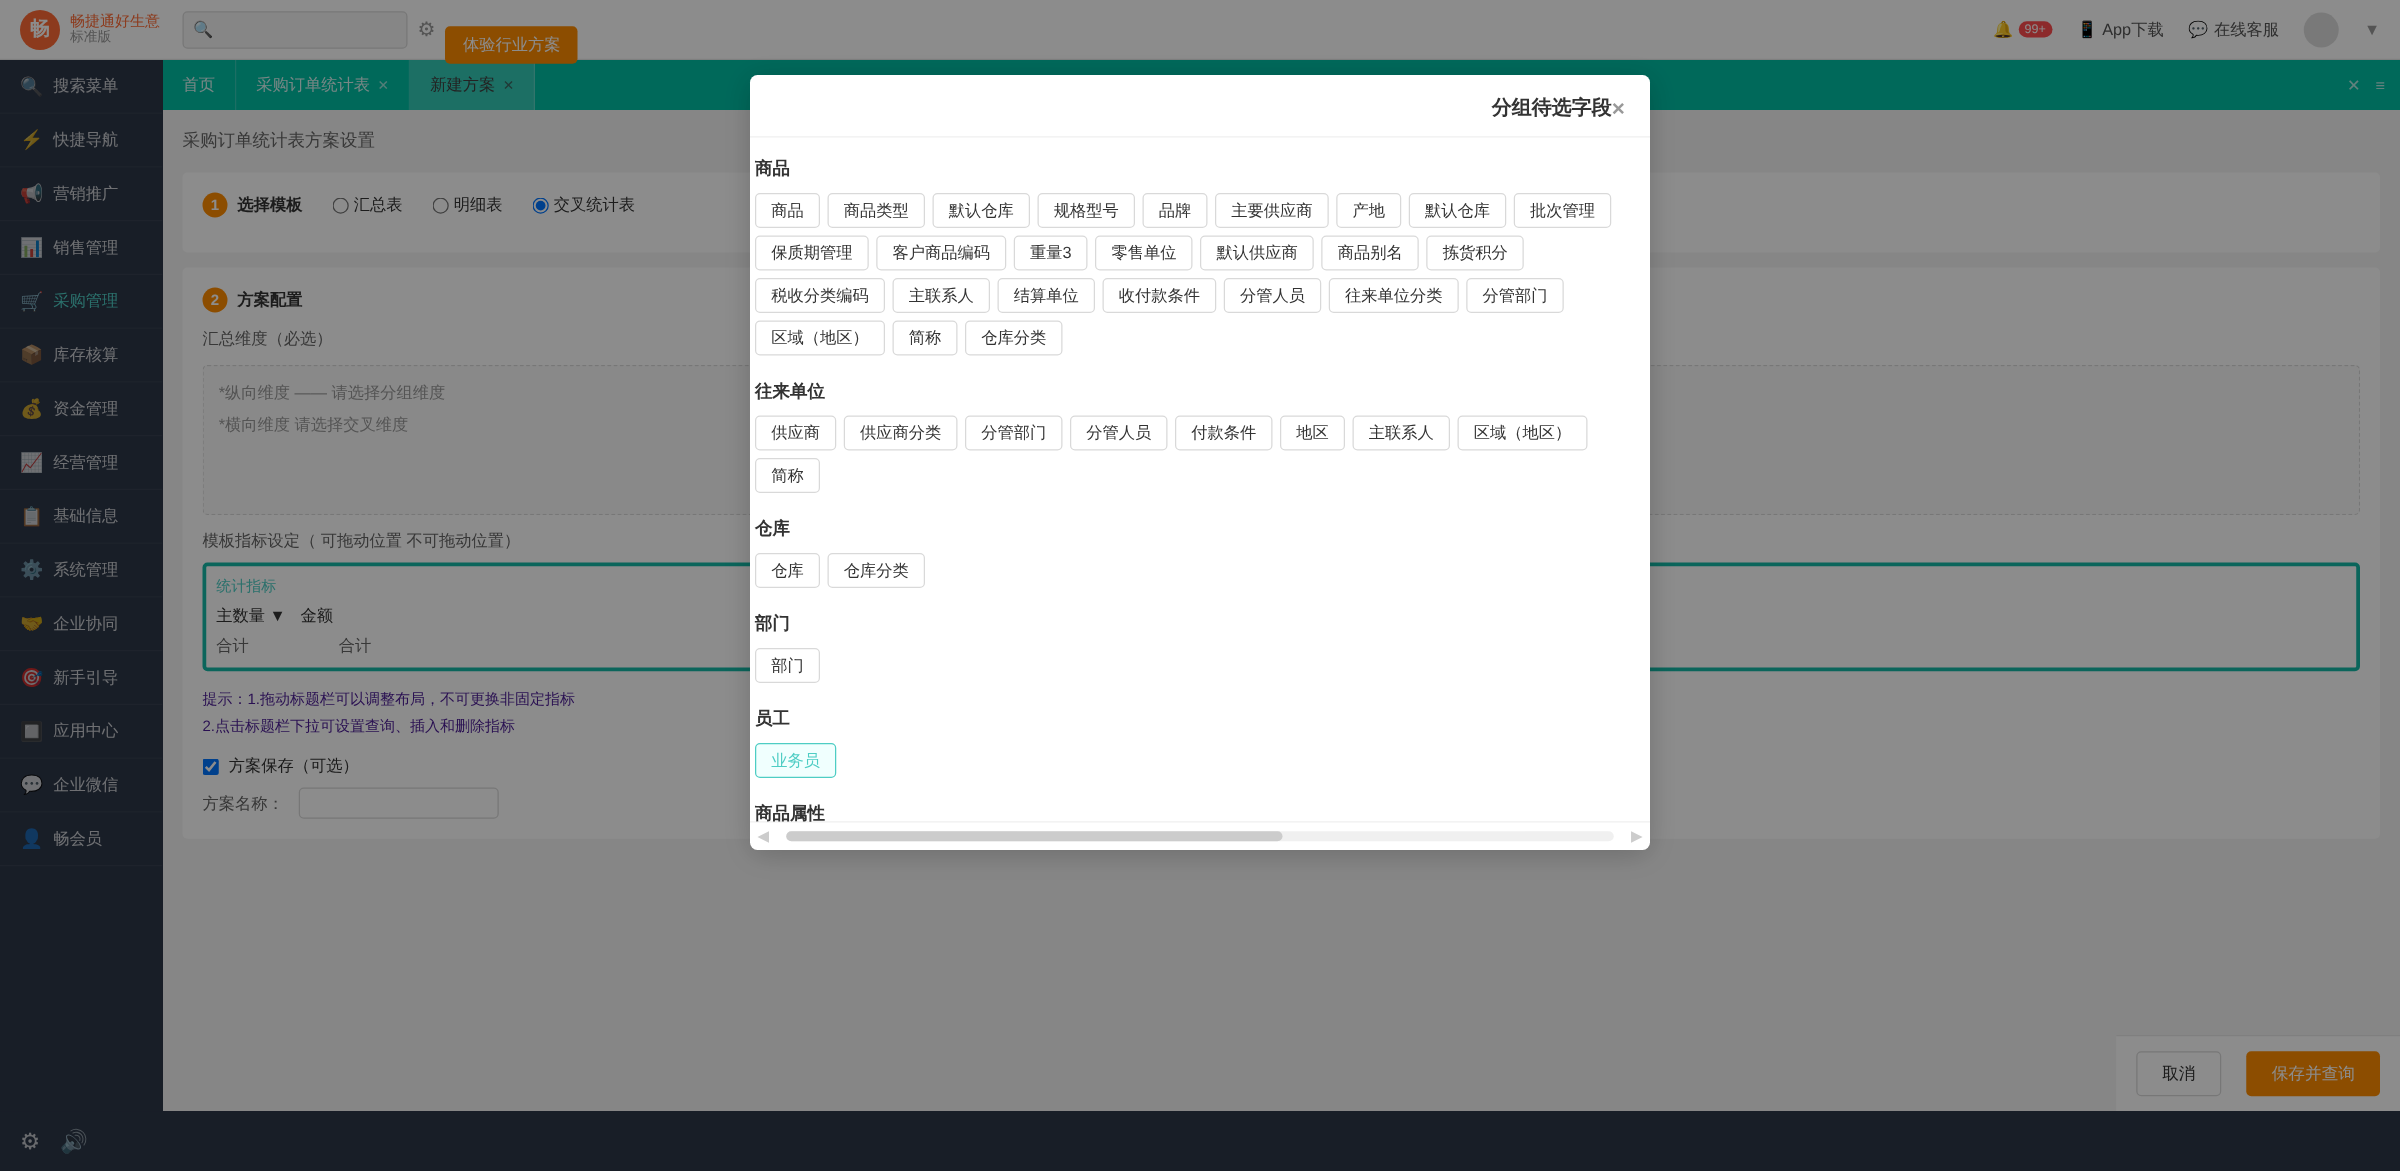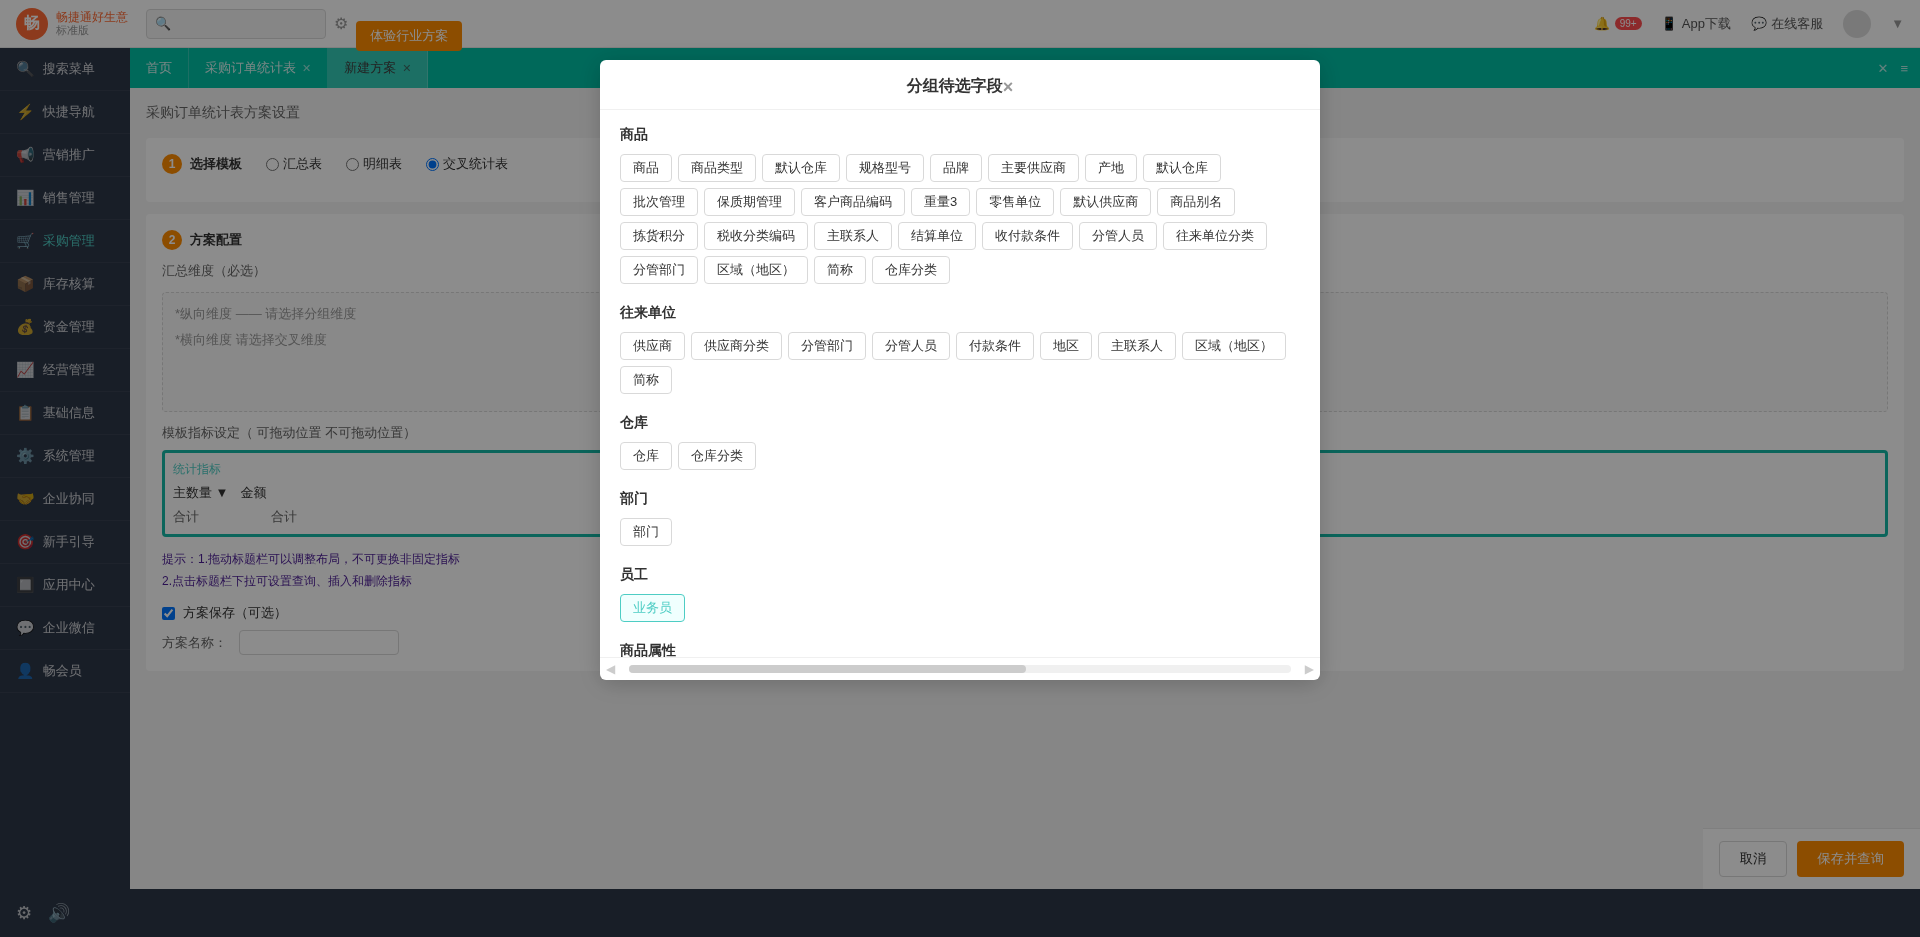--- a/index.html
+++ b/index.html
@@ -213,37 +213,37 @@
       border-radius: 6px;
       width: 720px;
       max-height: 620px;
       display: flex;
       flex-direction: column;
       box-shadow: 0 4px 24px rgba(0,0,0,0.2);
     }
     .modal-header {
       display: flex;
       align-items: center;
-      justify-content: center;
+      justify-content: flex-end;
       padding: 16px 20px 12px;
       border-bottom: 1px solid #f0f0f0;
       font-size: 16px;
       font-weight: bold;
       color: #333;
     }
     .modal-close {
       cursor: pointer;
       color: #999;
       font-size: 18px;
       line-height: 1;
     }
     .modal-body {
       flex: 1;
       overflow-y: auto;
-      padding: 16px 20px;
+      padding: 16px 4px;
     }
 
     
     .field-section { margin-bottom: 20px; }
     .field-section-title {
       font-size: 14px;
       font-weight: bold;
       color: #333;
       margin-bottom: 10px;
     }
@@ -290,21 +290,21 @@
       border-radius: 4px;
     }
 
     
     .page-actions {
       position: fixed;
       bottom: 48px;
       right: 0;
       padding: 12px 16px;
       display: flex;
-      gap: 10px;
+      gap: 20px;
       background: #fff;
       border-top: 1px solid #e8e8e8;
     }
     .btn-cancel {
       padding: 8px 20px;
       border: 1px solid #d9d9d9;
       border-radius: 4px;
       background: #fff;
       cursor: pointer;
       color: #333;

